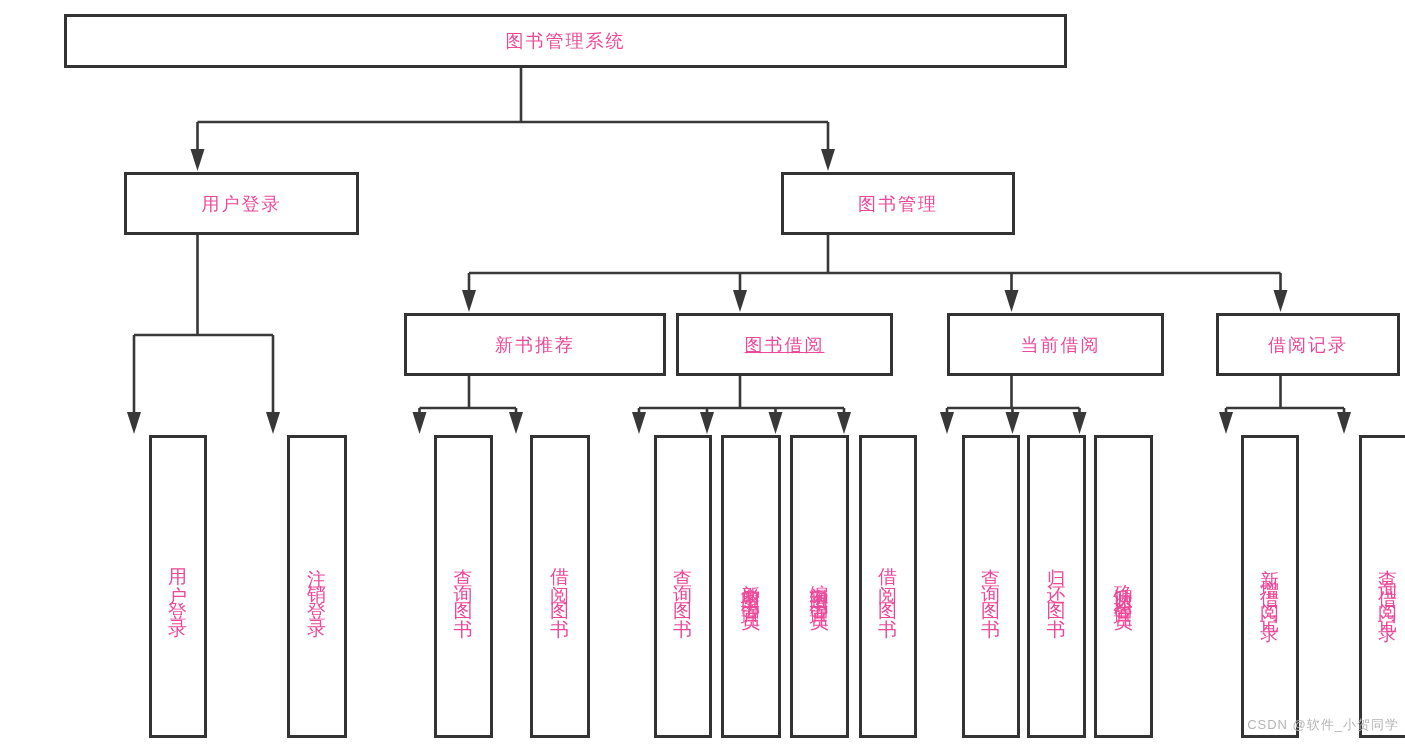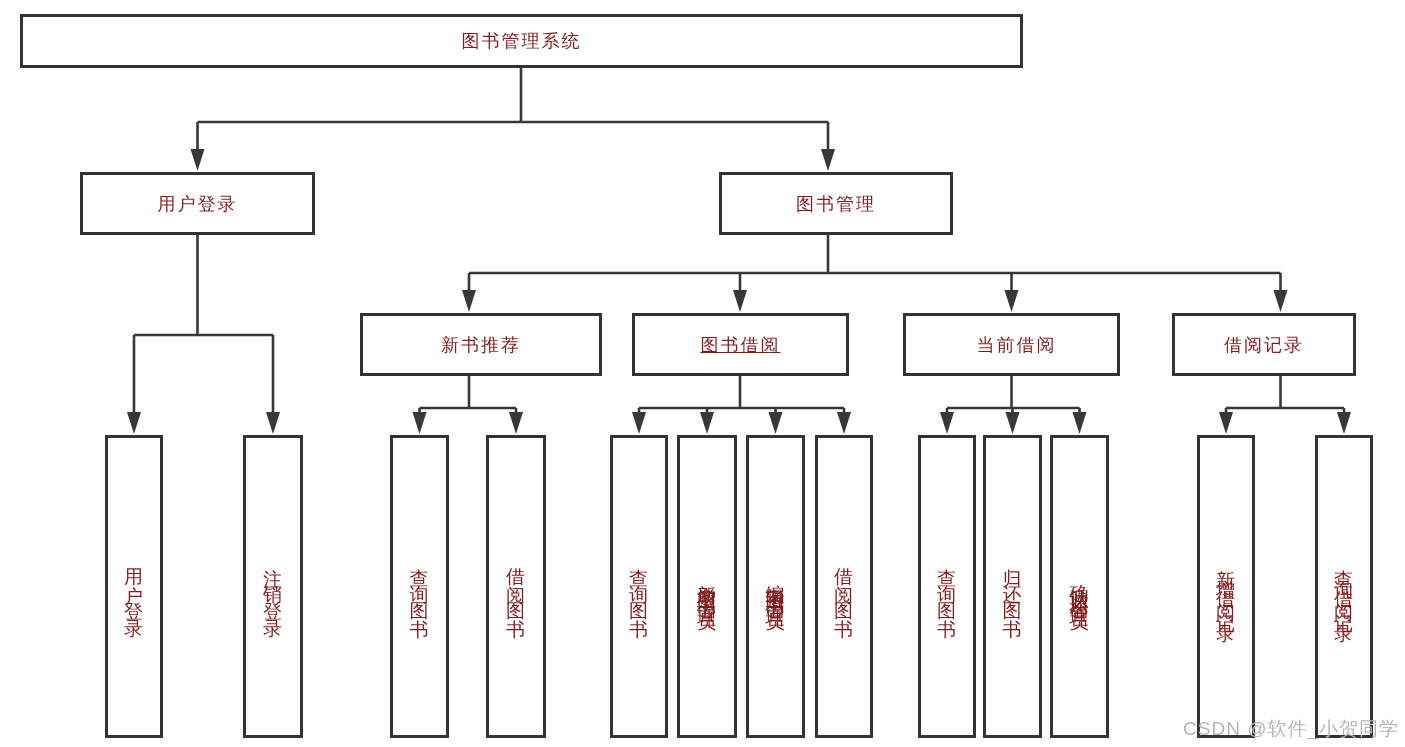--- a/index.html
+++ b/index.html
@@ -10,41 +10,42 @@
     font-family:"Liberation Sans","DejaVu Sans",sans-serif;
     overflow:hidden;
   }
   #wires{position:absolute;left:0;top:0;width:1405px;height:747px;}
   .box{
     position:absolute;
     background:#ffffff;
     border:3px solid #333333;
     box-sizing:border-box;
     display:flex;align-items:center;justify-content:center;
-    color:#7f1d1d;
+    color:#ec4899;
+    margin-left:44px;
   }
   .h{font-size:18px;letter-spacing:2px;white-space:nowrap;}
   .v{
     writing-mode:vertical-rl;
     text-orientation:mixed;
     font-size:19px;
     line-height:1;
     white-space:nowrap;
   }
   .sp-lg{letter-spacing:17px;}
   .sp-md{letter-spacing:11px;}
   .sp-sm{letter-spacing:4px;}
 
   
   #n-root{left:20px;top:14px;width:1003px;height:54px;}
   
   #n-l2a{left:80px;top:172px;width:235px;height:63px;}
-  #n-l2b{left:719px;top:172px;width:234px;height:63px;}
+  #n-l2b{left:737px;top:172px;width:234px;height:63px;}
   
-  #n-l3a{left:360px;top:313px;width:242px;height:63px;}
+  #n-l3a{left:360px;top:313px;width:262px;height:63px;}
   #n-l3b{left:632px;top:313px;width:217px;height:63px;text-decoration:underline;}
   #n-l3c{left:903px;top:313px;width:217px;height:63px;padding-left:10px;}
   #n-l3d{left:1172px;top:313px;width:184px;height:63px;}
   
   .leaf{top:435px;height:303px;}
   #n-f01{left:105px;width:58px;}
   #n-f02{left:243px;width:60px;}
   #n-f03{left:390px;width:59px;}
   #n-f04{left:486px;width:60px;}
   #n-f05{left:610px;width:58px;}
@@ -52,21 +53,21 @@
   #n-f07{left:746px;width:59px;}
   #n-f08{left:815px;width:58px;}
   #n-f09{left:918px;width:58px;}
   #n-f10{left:983px;width:59px;}
   #n-f11{left:1050px;width:59px;}
   #n-f12{left:1197px;width:58px;}
   #n-f13{left:1315px;width:58px;}
 
   #watermark{
     position:absolute;right:6px;top:716px;
-    font-size:19px;color:#b5b5b5;letter-spacing:1px;
+    font-size:13px;color:#b5b5b5;letter-spacing:1px;
     white-space:nowrap;
   }
 </style>
 </head>
 <body>
 
 <div id="canvas">
 
   <svg id="wires" viewBox="0 0 1405 747" xmlns="http://www.w3.org/2000/svg">
     <g stroke="#383838" stroke-width="2.6" fill="none">

